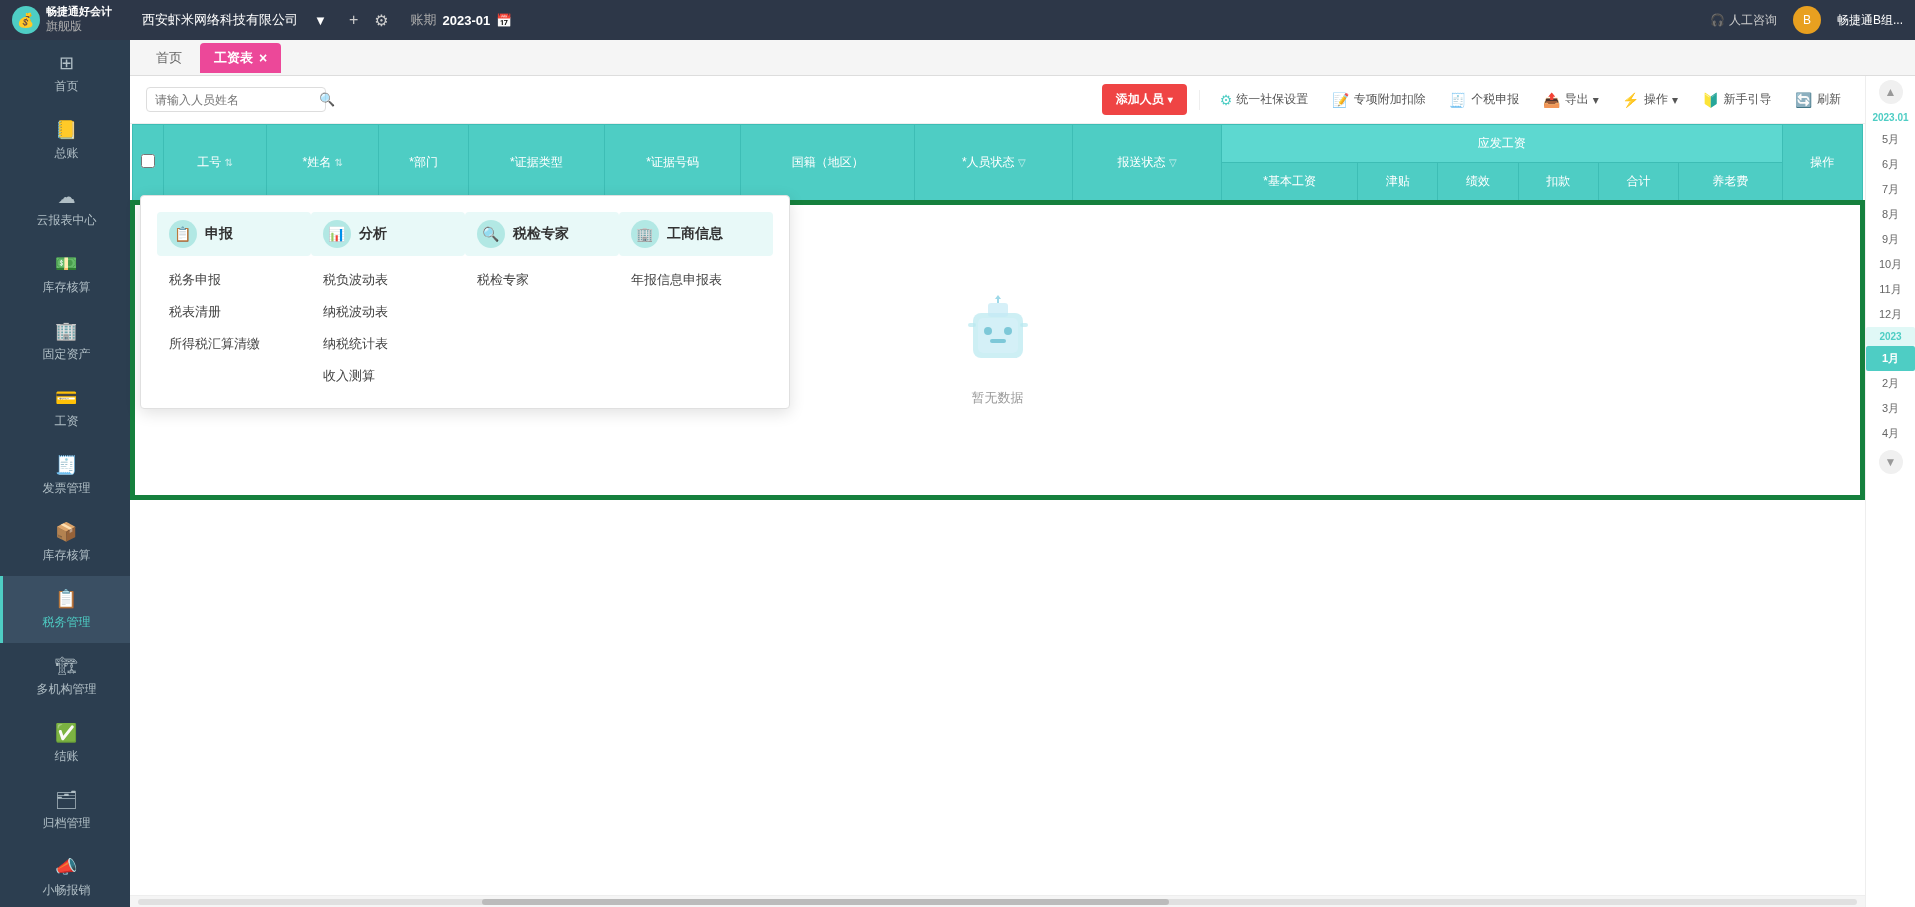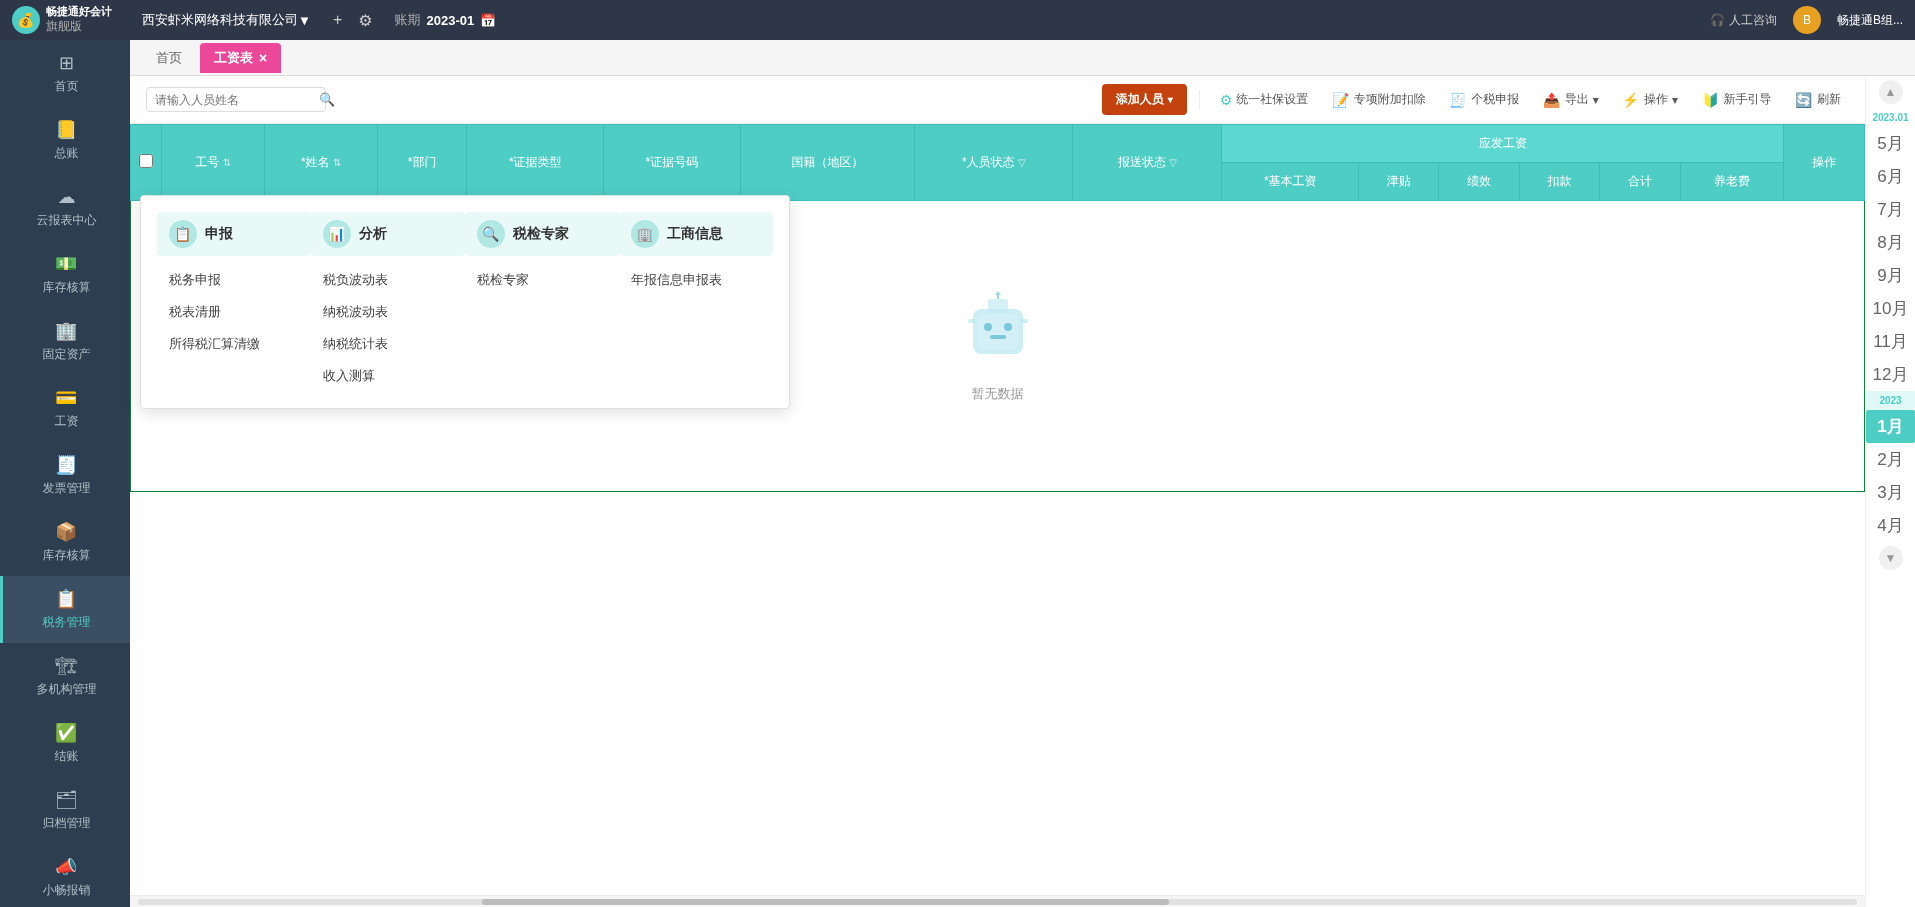--- a/index.html
+++ b/index.html
@@ -30,21 +30,21 @@
       display: flex;
       align-items: center;
       justify-content: center;
       font-size: 14px;
     }
     .logo-text { font-size: 11px; font-weight: bold; color: #fff; line-height: 1.2; }
     .logo-sub { font-size: 12px; color: #aaa; }
     .company-selector {
       display: flex;
       align-items: center;
-      gap: 0;
+      gap: 16px;
       color: #fff;
       font-size: 13px;
       cursor: pointer;
     }
     .company-name { font-size: 13px; }
     .header-actions {
       display: flex;
       align-items: center;
       gap: 12px;
       margin-left: 20px;
@@ -180,21 +180,21 @@
     
     .toolbar {
       background: #fff;
       padding: 8px 16px;
       display: flex;
       align-items: center;
       gap: 8px;
       border-bottom: 1px solid #eee;
     }
     .add-btn {
-      background: #c2410c;
+      background: #ef4444;
       color: #fff;
       border: none;
       border-radius: 4px;
       padding: 7px 14px;
       font-size: 12px;
       cursor: pointer;
       display: flex;
       align-items: center;
       gap: 4px;
       font-weight: bold;
@@ -230,21 +230,21 @@
       color: #fff;
       padding: 10px 8px;
       text-align: center;
       font-size: 12px;
       font-weight: normal;
       border: 1px solid #3dbdb5;
       white-space: nowrap;
     }
     .salary-table tbody tr td {
       padding: 8px;
-      border: 1px solid #15803d;
+      border: 5px solid #15803d;
       text-align: left;
       font-size: 12px;
     }
     .checkbox-cell { width: 30px; }
     .checkbox { width: 14px; height: 14px; cursor: pointer; }
     .sort-icon { font-size: 10px; color: rgba(255,255,255,0.7); }
     .filter-icon { font-size: 10px; color: rgba(255,255,255,0.7); }
     .colspan-header {
       background: #5dd8d0 !important;
       border-bottom: 1px solid #3dbdb5 !important;
@@ -291,21 +291,21 @@
       width: 50px;
       background: #fff;
       border-left: 1px solid #eee;
       display: flex;
       flex-direction: column;
       align-items: center;
       overflow-y: auto;
       flex-shrink: 0;
     }
     .timeline-month {
-      font-size: 17px;
+      font-size: 11px;
       color: #666;
       padding: 5px 0;
       cursor: pointer;
       width: 100%;
       text-align: center;
     }
     .timeline-month.active {
       background: #4ecdc4;
       color: #fff;
       border-radius: 2px;

